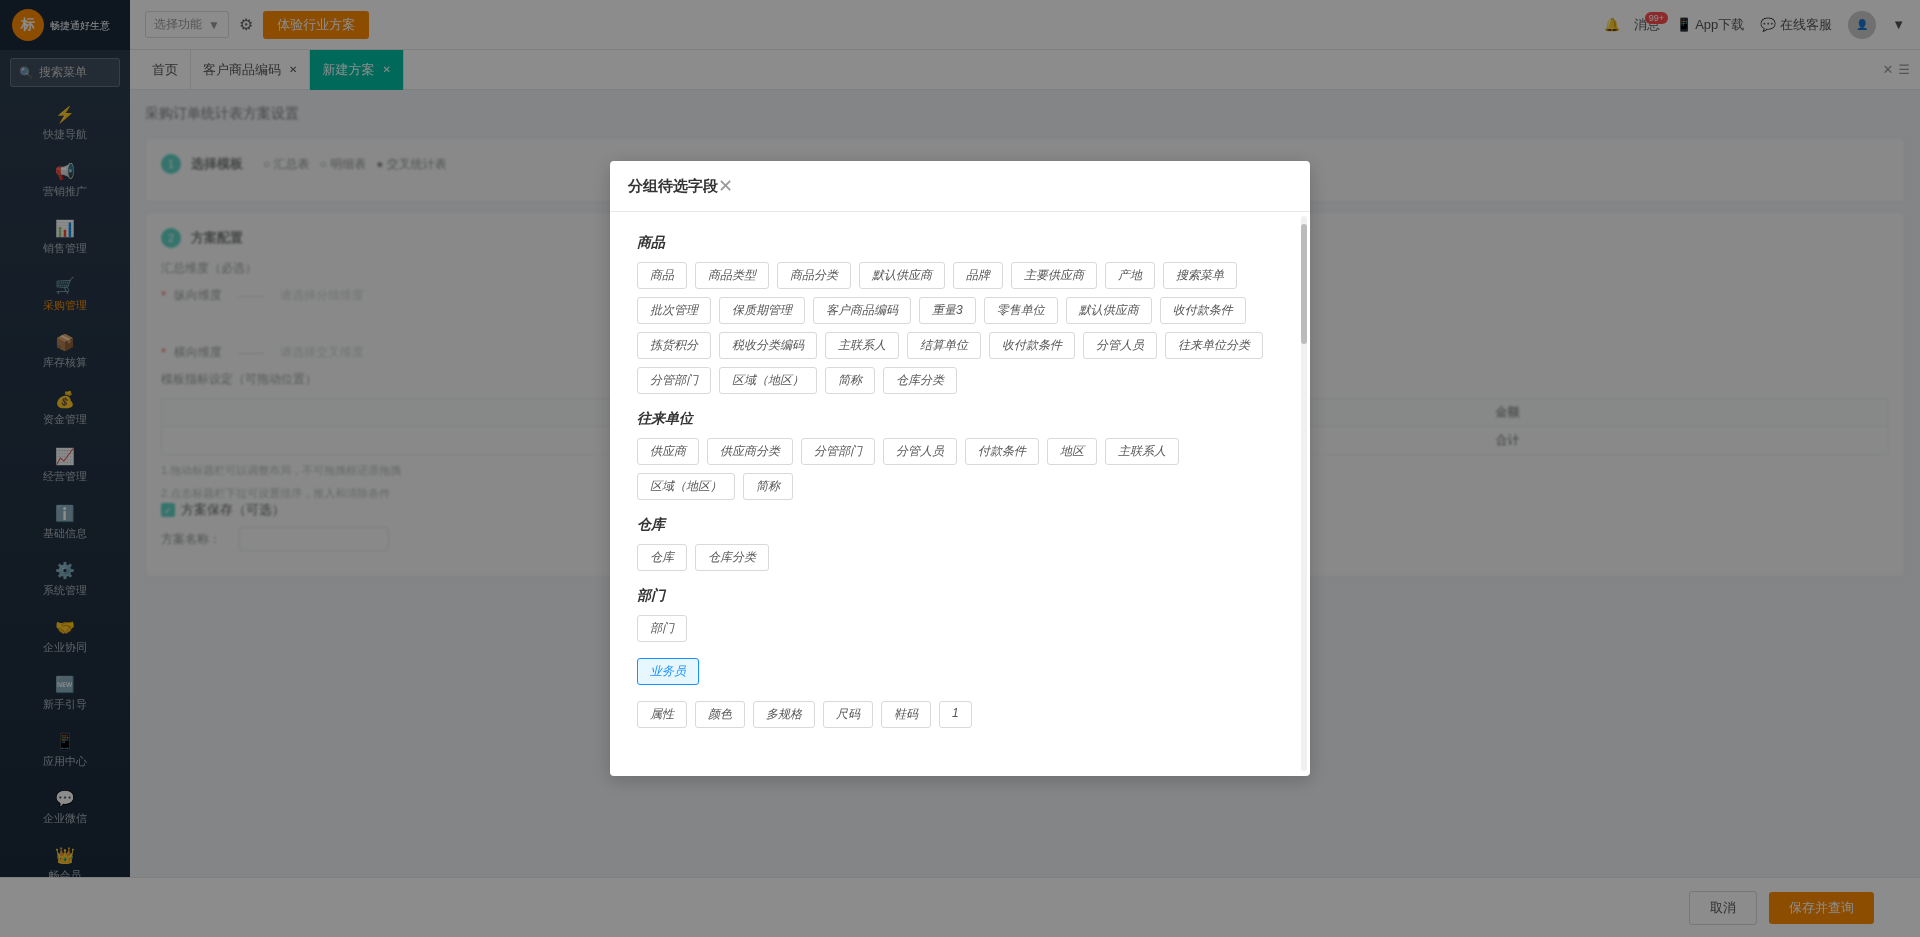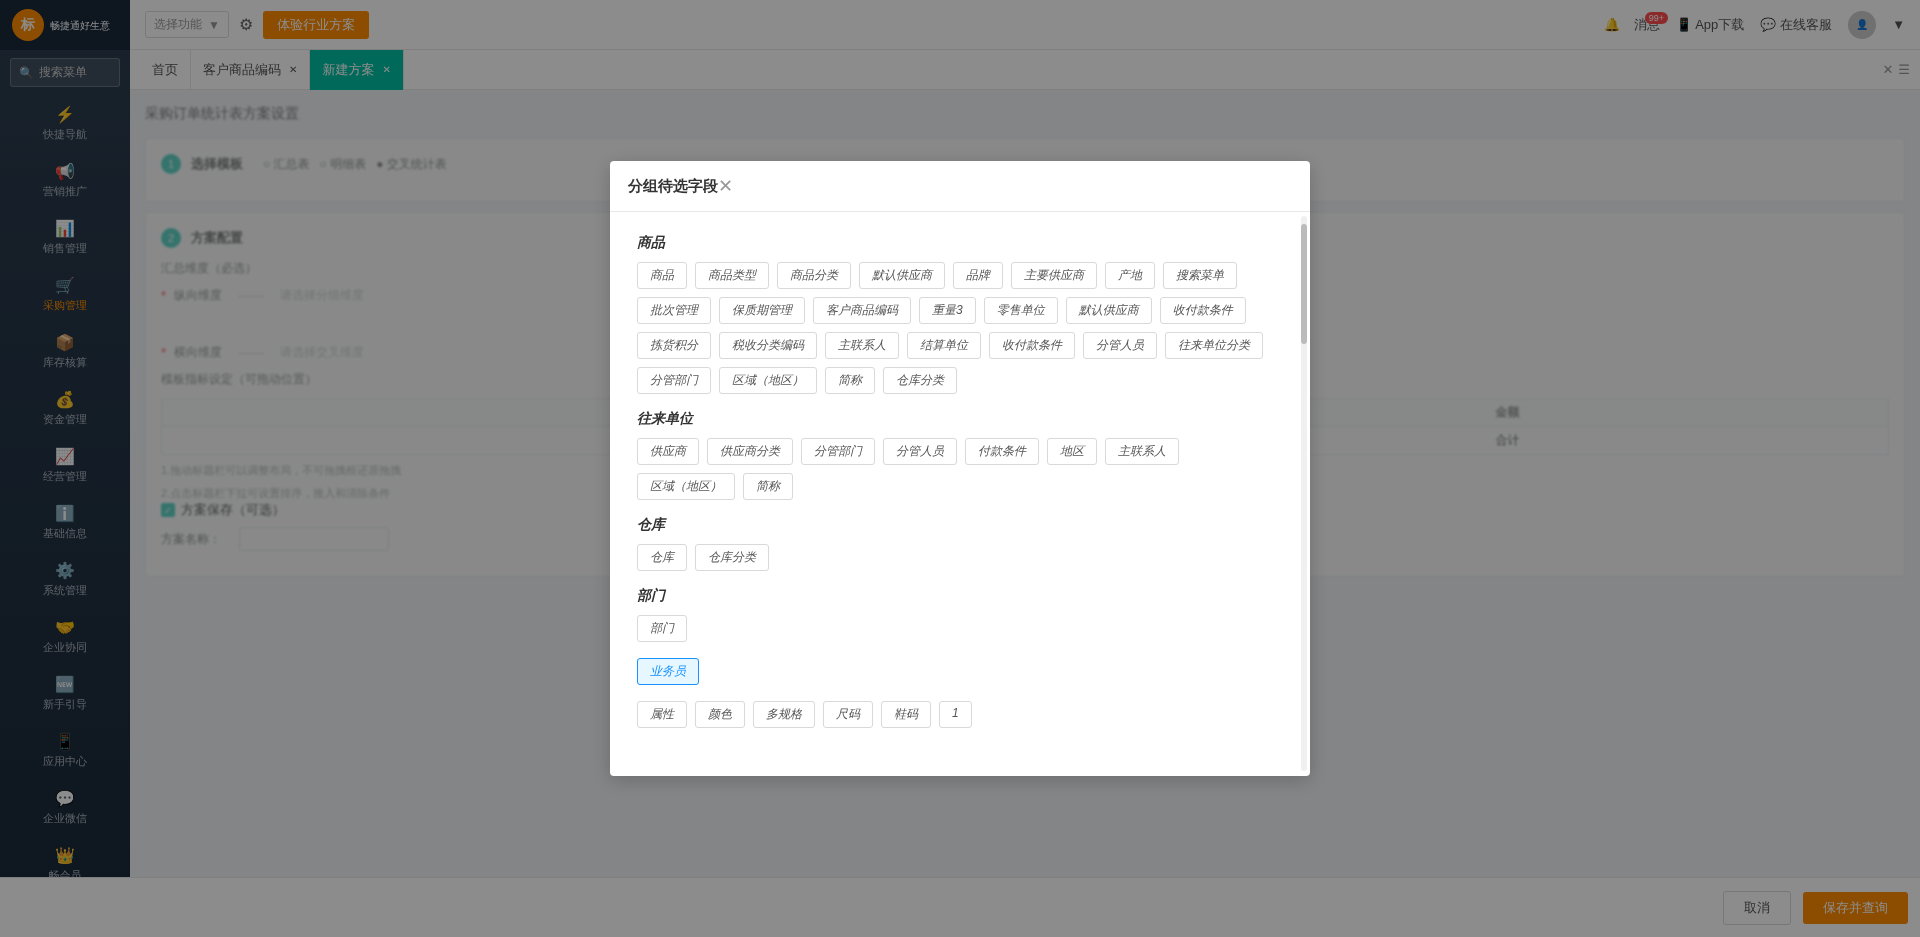--- a/index.html
+++ b/index.html
@@ -75,21 +75,21 @@
       font-size: 14px; font-weight: bold; color: #333; margin-bottom: 10px; margin-top: 6px;
     }
     .field-grid { display: flex; flex-wrap: wrap; gap: 8px; margin-bottom: 16px; }
     .field-chip {
       border: 1px solid #d9d9d9; border-radius: 3px; padding: 4px 12px; font-size: 12px; color: #555; cursor: pointer; background: #fff; white-space: nowrap;
     }
     .field-chip.selected { border-color: #1890ff; color: #1890ff; background: #e6f7ff; }
 
     
     .bottom-bar {
-      position: fixed; bottom: 0; left: 0; right: 0; height: 60px; background: #fff; border-top: 1px solid #e8e8e8; display: flex; align-items: center; justify-content: flex-end; padding: 0 12px; gap: 12px; z-index: 50;
+      position: fixed; bottom: 0; left: 0; right: 0; height: 60px; background: #fff; border-top: 1px solid #e8e8e8; display: flex; align-items: center; justify-content: flex-end; padding: 0 46px; gap: 12px; z-index: 50;
     }
     .btn-cancel { border: 1px solid #d9d9d9; background: #fff; color: #555; padding: 7px 20px; border-radius: 3px; cursor: pointer; font-size: 13px; }
     .btn-primary { background: #ff8c00; color: white; border: none; padding: 7px 20px; border-radius: 3px; cursor: pointer; font-size: 13px; }
 
     
     .modal-body::-webkit-scrollbar { width: 6px; }
     .modal-body::-webkit-scrollbar-track { background: #f1f1f1; }
     .modal-body::-webkit-scrollbar-thumb { background: #ccc; border-radius: 3px; }
 
     

